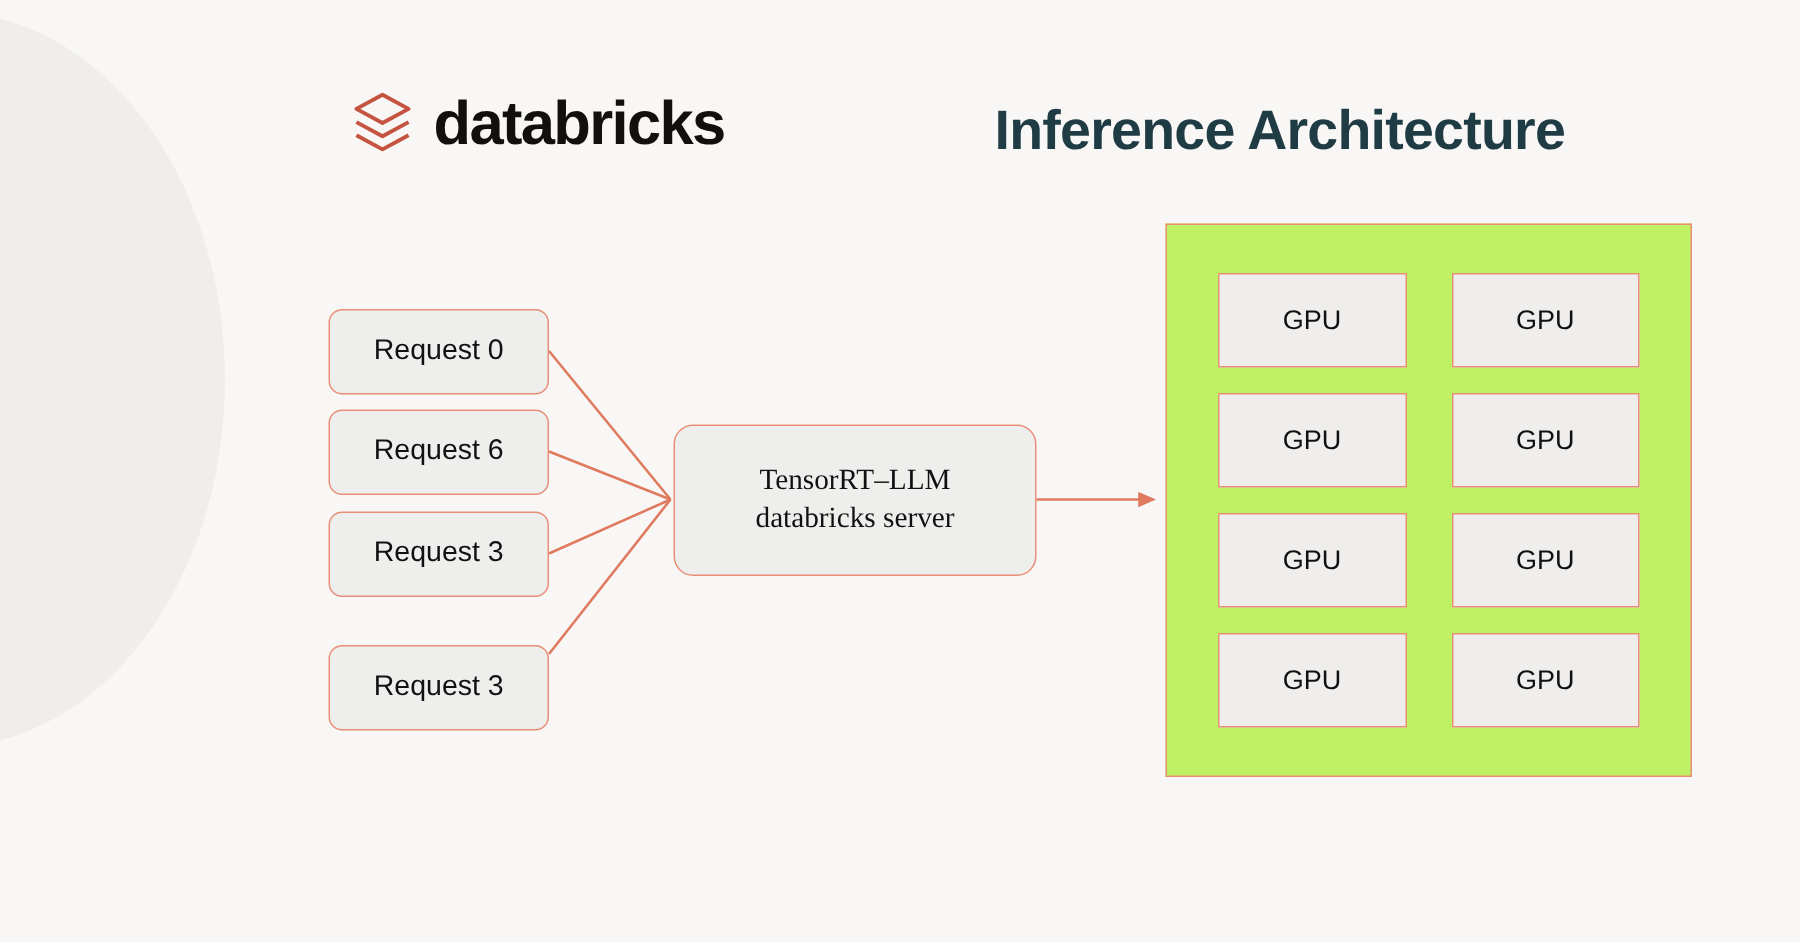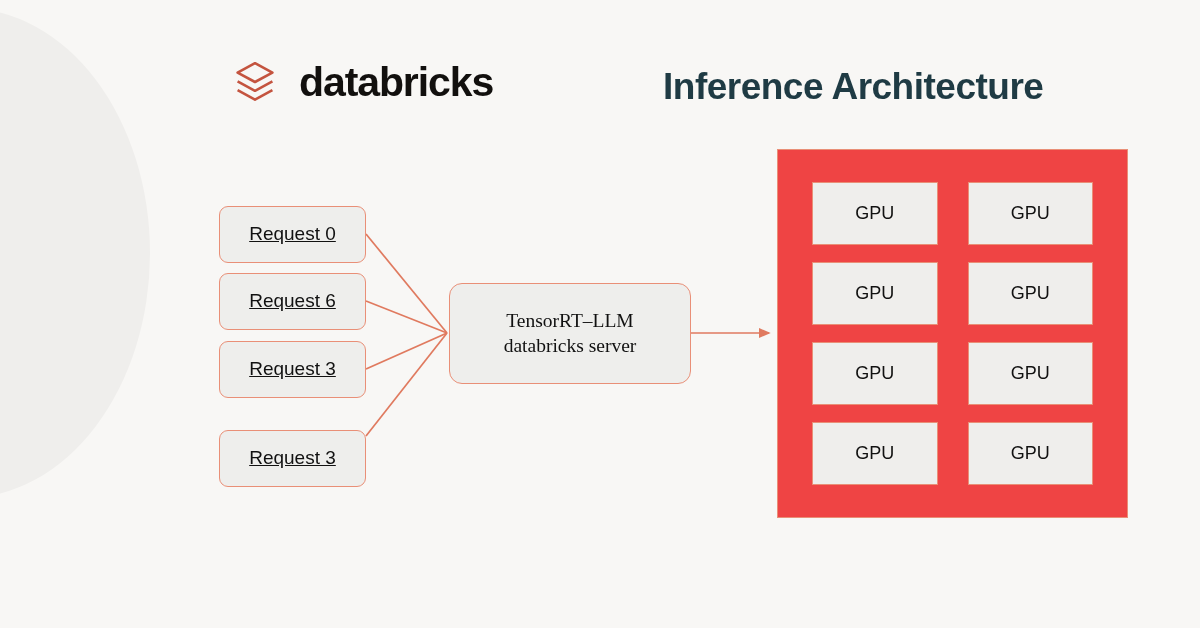--- a/index.html
+++ b/index.html
@@ -27,21 +27,21 @@
     background: #efeeec;
   }
 
   
   #logo-lockup {
     position: absolute;
     left: 234px;
     top: 60px;
     display: flex;
     align-items: center;
-    gap: 23px;
+    gap: 13px;
   }
   #logo-mark {
     width: 42px;
     height: 44px;
     display: block;
   }
   #logo-wordmark {
     font-size: 41px;
     font-weight: 700;
     letter-spacing: -1.1px;
@@ -68,21 +68,21 @@
     border: 1.6px solid #e98f77;
     border-radius: 9px;
     display: flex;
     align-items: center;
     justify-content: center;
     text-align: center;
     color: #111111;
     font-size: 19px;
     line-height: 1.28;
   }
-  .request-box { width: 147px; height: 57px; left: 219px; text-decoration: underline; }
+  .request-box { width: 147px; height: 57px; left: 219px; }
   #request-box-0 { top: 206px; }
   #request-box-1 { top: 273px; }
   #request-box-2 { top: 341px; }
   #request-box-3 { top: 430px; }
 
   #server-box {
     left: 449px;
     top: 283px;
     width: 242px;
     height: 101px;
@@ -103,21 +103,21 @@
   }
 
   
   #gpu-cluster {
     position: absolute;
     left: 777px;
     top: 149px;
     width: 351px;
     height: 369px;
     box-sizing: border-box;
-    background: #ef4444;
+    background: #bef264;
     border: 1.6px solid #e98f77;
     padding: 32px 34px;
     display: grid;
     grid-template-columns: 1fr 1fr;
     grid-template-rows: repeat(4, 1fr);
     column-gap: 30px;
     row-gap: 17px;
   }
   .gpu-box {
     background: #efeeec;

